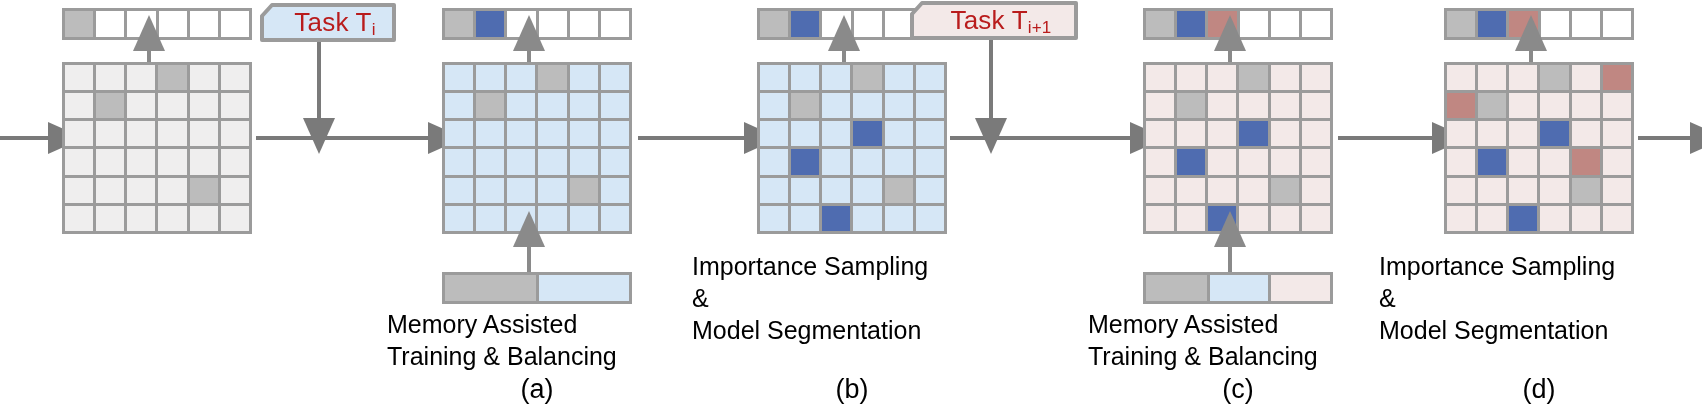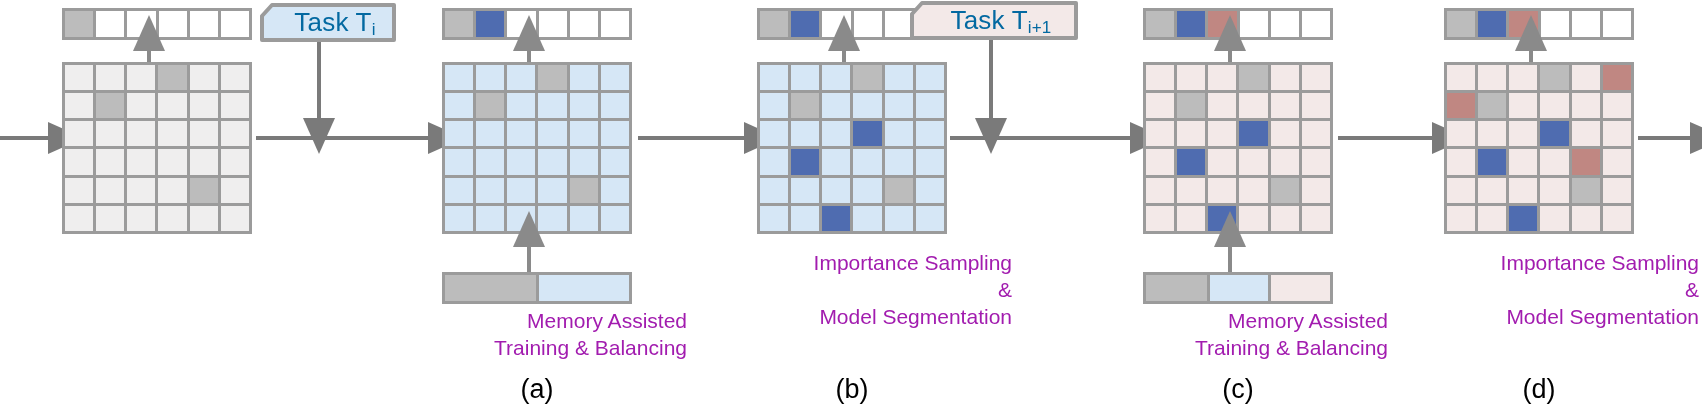--- a/index.html
+++ b/index.html
@@ -60,34 +60,34 @@
   .splitbar > div{box-sizing:border-box;}
 
   
   .arrow-svg{position:absolute;overflow:visible;}
 
   
   .tasktag{
     position:absolute;
     box-sizing:border-box;
     display:flex;align-items:center;justify-content:center;
-    font-size:26px;color:#0369a1;
+    font-size:26px;color:#b91c1c;
     letter-spacing:.2px;
     padding-left:14px;
   }
   .tasktag .tt-inner{position:relative;z-index:2;white-space:nowrap;}
   .tasktag svg{position:absolute;left:0;top:0;z-index:1;}
   .sub{font-size:17px;vertical-align:-4px;}
 
   
   .caption{
     position:absolute;
-    text-align:right;
-    font-size:21px;
-    color:#a21caf;
+    text-align:left;
+    font-size:25px;
+    color:#000000;
     line-height:1.28;
     white-space:pre-line;
   }
   .panel-letter{
     position:absolute;
     text-align:center;
     font-size:27px;
     color:#000;
   }
 </style>

